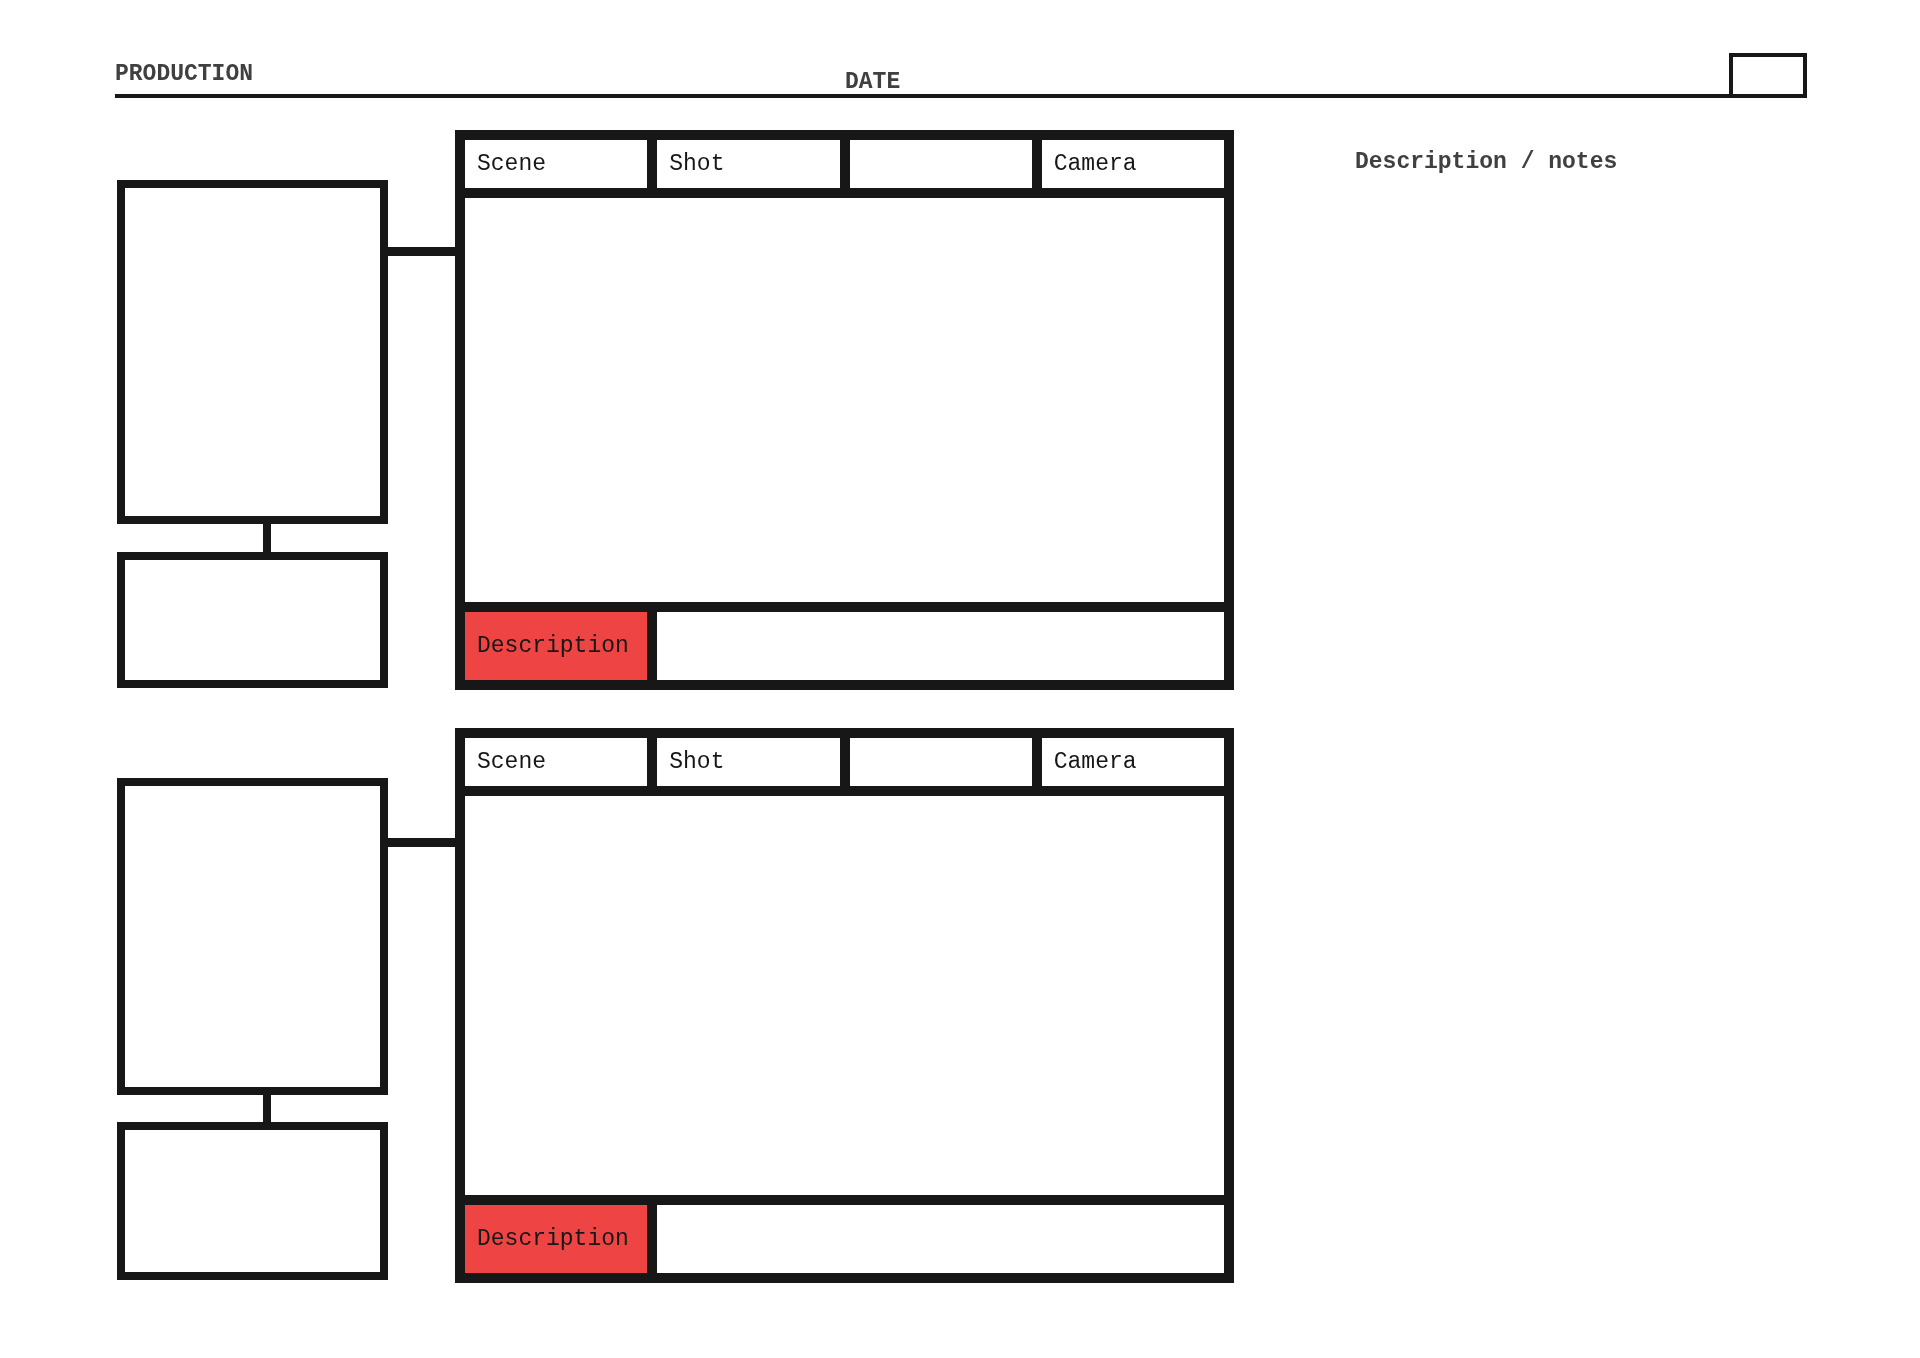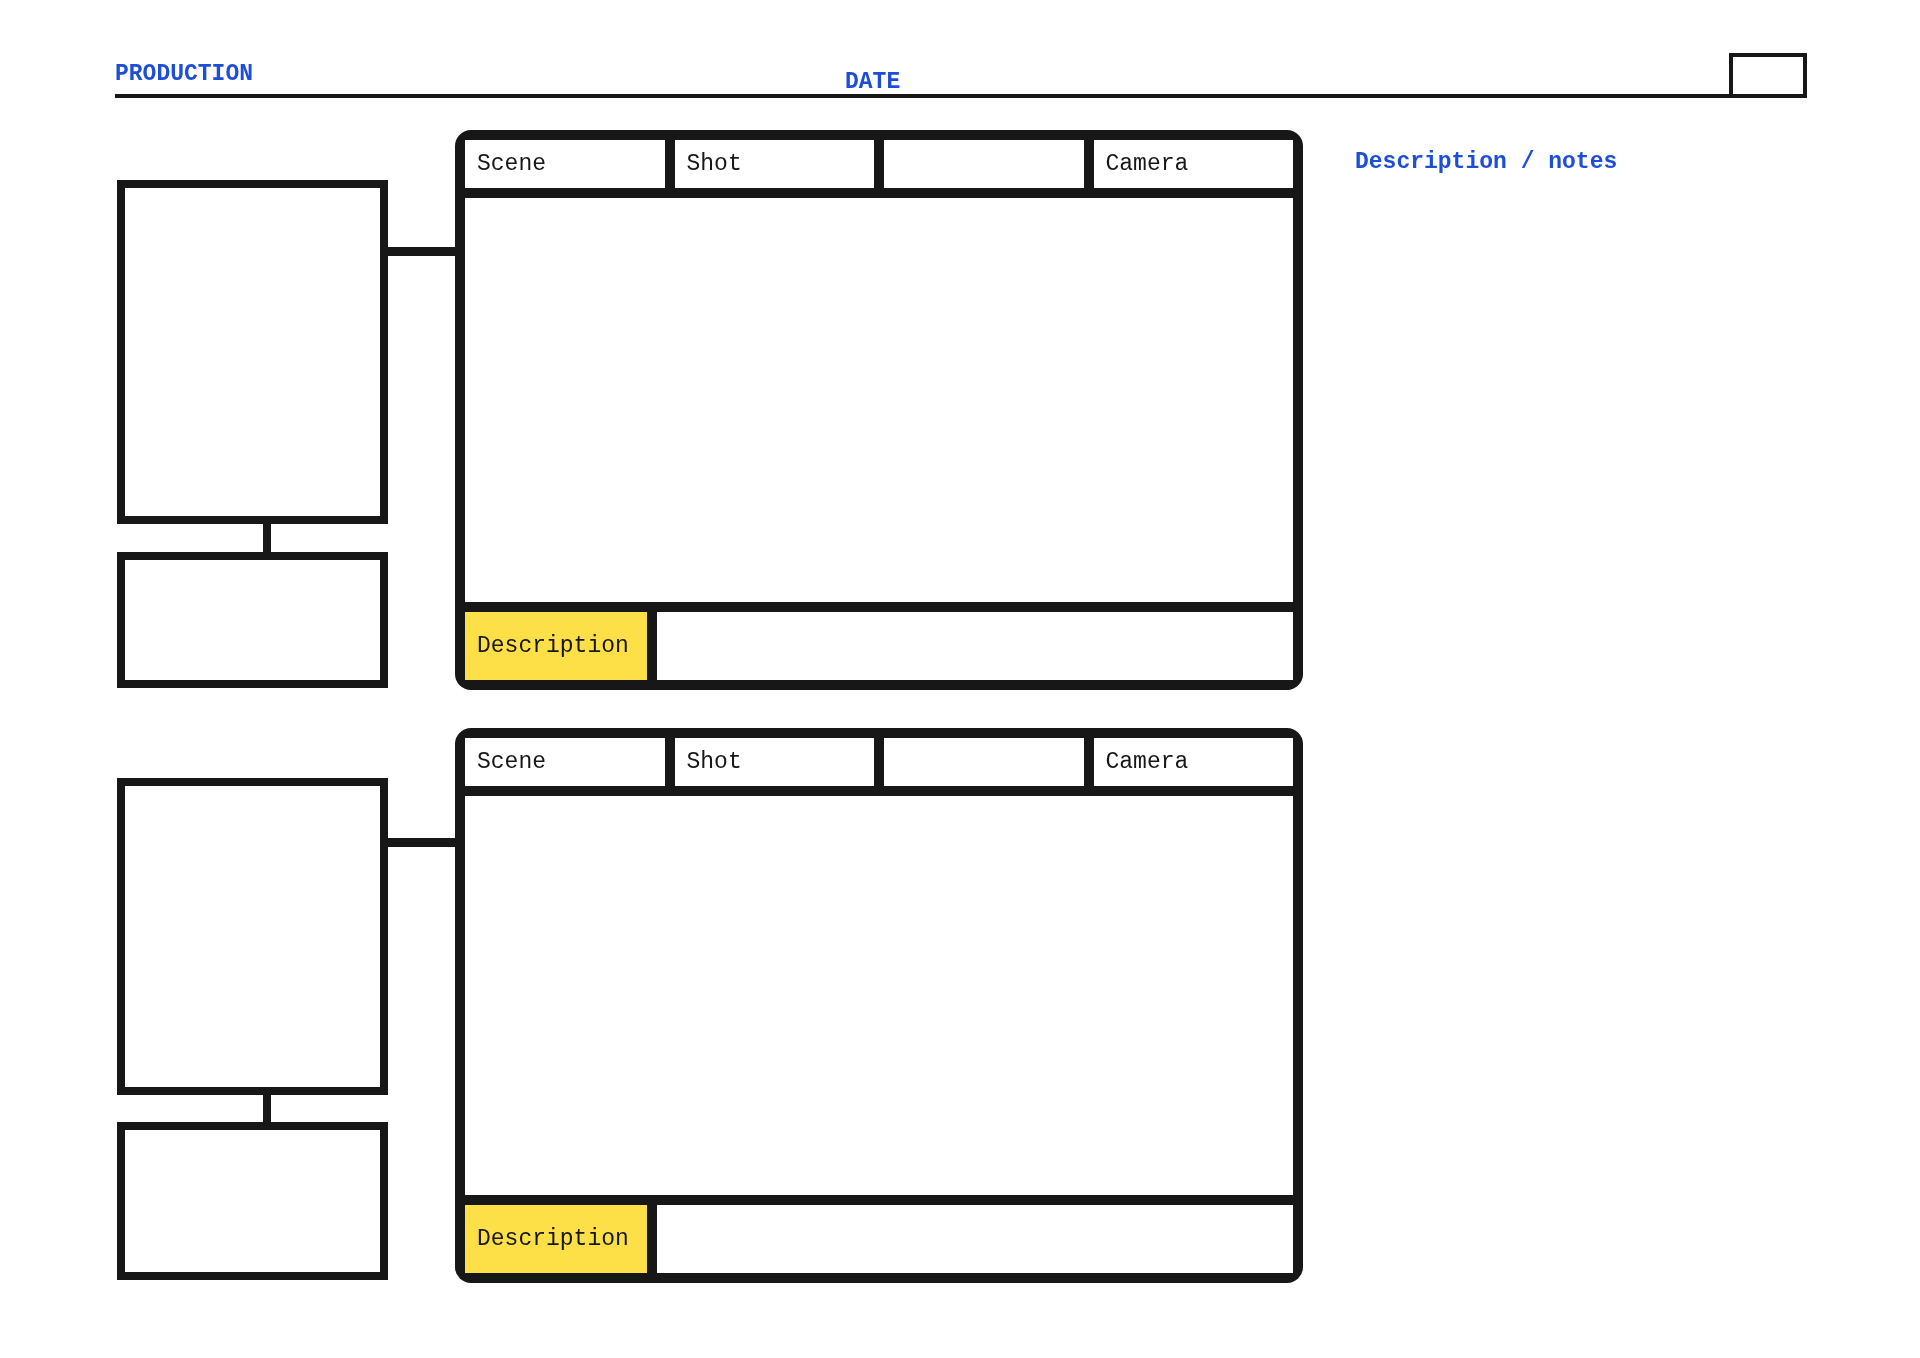--- a/index.html
+++ b/index.html
@@ -10,21 +10,21 @@
     background: #ffffff;
     overflow: hidden;
     font-family: "Liberation Mono", "DejaVu Sans Mono", monospace;
     color: #171717;
   }
   .lbl {
     position: absolute;
     font-size: 23px;
     line-height: 1;
     white-space: pre;
-    color: #1d4ed8;
+    color: #404040;
   }
   .bold { font-weight: bold; }
   .rule {
     position: absolute;
     background: #171717;
   }
   .corner-box {
     position: absolute;
     left: 1729px; top: 53px;
     width: 78px; height: 45px;
@@ -36,44 +36,43 @@
   .thumb {
     position: absolute;
     border: 8px solid #171717;
     box-sizing: border-box;
     background: #ffffff;
   }
   .connector { position: absolute; background: #171717; }
   .panel {
     position: absolute;
     left: 455px;
-    width: 848px;
+    width: 779px;
     background: #171717;
     box-sizing: border-box;
     padding: 10px;
     display: flex;
     flex-direction: column;
     gap: 10px;
-    border-radius: 16px;
   }
   .hdr-row { display: flex; gap: 10px; height: 48px; flex: 0 0 auto; }
   .hdr-cell {
     flex: 1;
     background: #ffffff;
     display: flex;
     align-items: center;
     padding-left: 12px;
     font-size: 23px;
     overflow: hidden;
   }
   .frame-area { flex: 1 1 auto; background: #ffffff; }
   .desc-row { display: flex; gap: 10px; height: 68px; flex: 0 0 auto; }
   .desc-label-cell {
     flex: 0 0 170px;
-    background: #fde047;
+    background: #ef4444;
     display: flex;
     align-items: center;
     padding-left: 12px;
     font-size: 23px;
     overflow: hidden;
   }
   .desc-value-cell { flex: 1; background: #ffffff; }
   .notes-area { position: absolute; background: transparent; }
 </style>
 </head>

